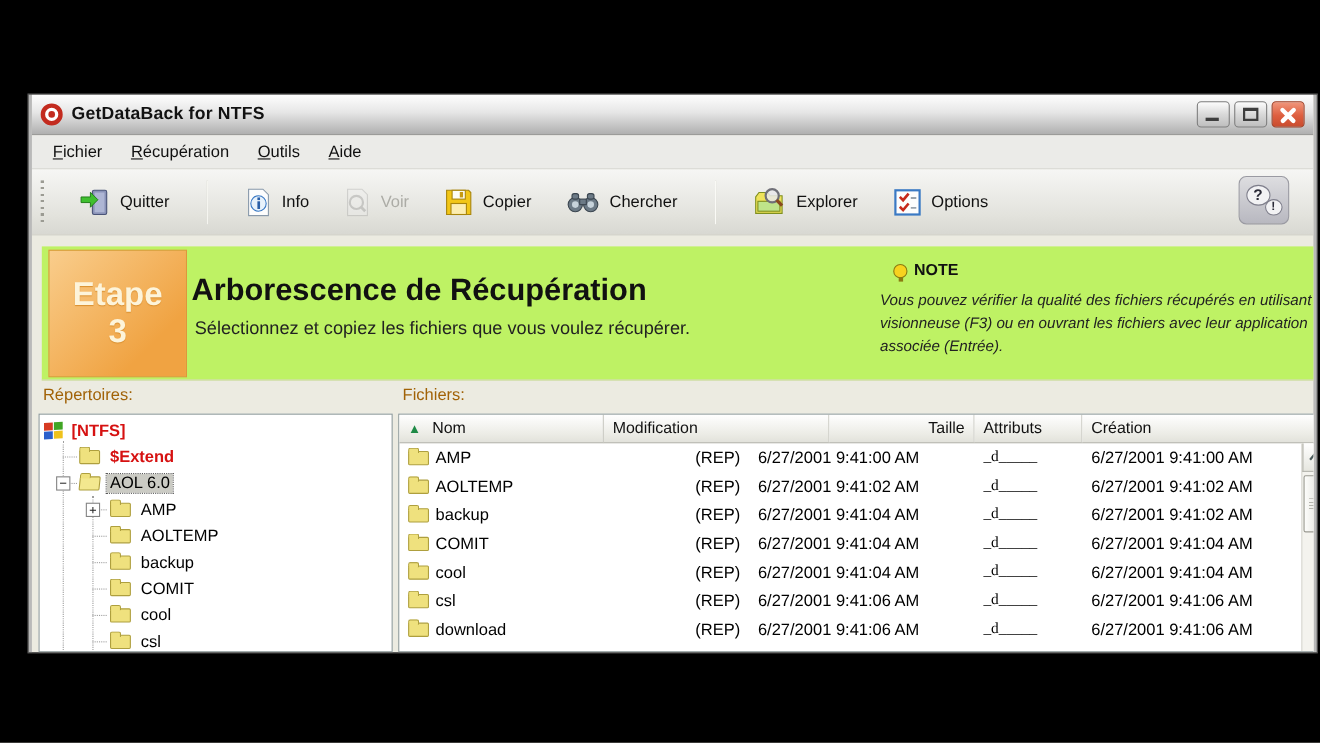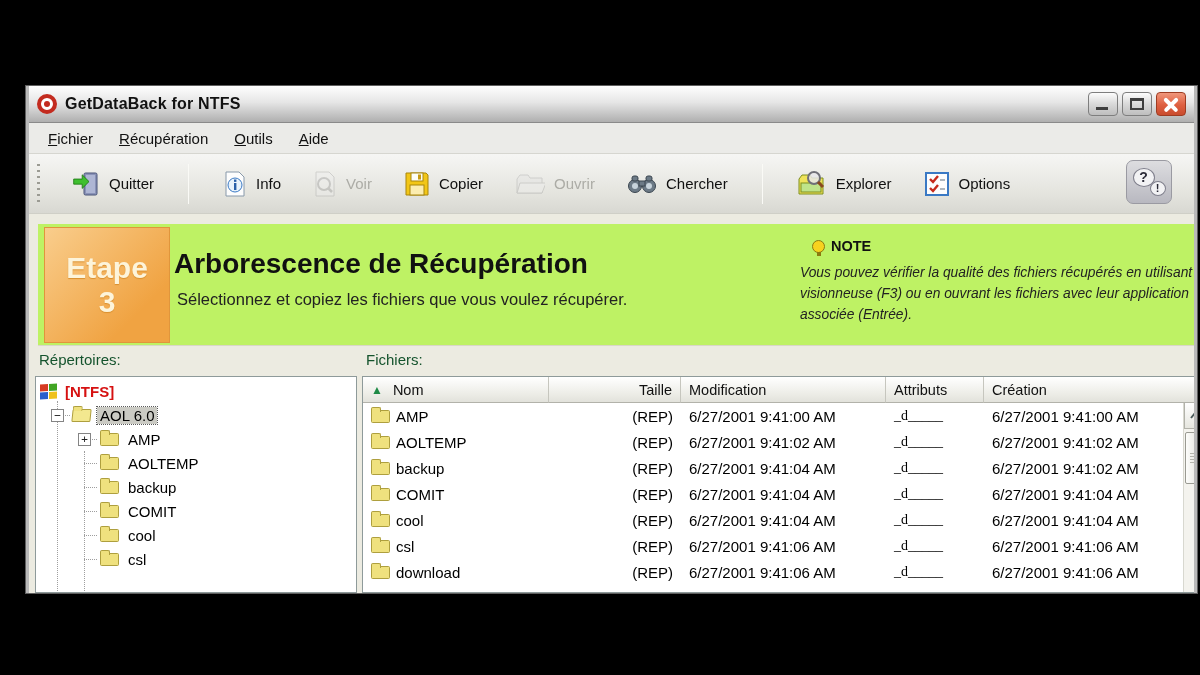--- a/index.html
+++ b/index.html
@@ -68,21 +68,21 @@
   .note-head { position:absolute; left:762px; top:14px; display:flex; align-items:center; gap:6px;padding-left:12px; }
   .bulb { width:13px; height:13px; border-radius:50%; background:#F7D21E; border:1.5px solid #8A7A10;
           position:relative; }
   .bulb::after { content:""; position:absolute; left:3.5px; top:11px; width:4px; height:4px;
                  background:#8A7A10; }
   .note-label { font-size:14.5px; font-weight:bold; color:#111; }
   .note-text { position:absolute; left:762px; top:38px; width:420px; font-size:13.8px;
                line-height:21px; color:#222;font-style:italic; }
 
   
-  .pane-label { position:absolute; top:265px; font-size:15px; color:#14532d; }
+  .pane-label { position:absolute; top:265px; font-size:15px; color:#a16207; }
   .treebox { position:absolute; left:6px; top:290px; width:322px; height:217px; background:#FFF;
              border:1px solid #8E9A9A; overflow:hidden; }
   .tablebox { position:absolute; left:333px; top:290px; width:844px; height:217px; background:#FFF;
               border:1px solid #8E9A9A; overflow:hidden; display:flex; flex-direction:column; }
 
   
   .tree { position:relative; width:100%; height:100%; padding-top:2px; font-size:15px; }
   .vline { position:absolute; width:0; border-left:1px dotted #9E9E9E; }
   .t-row { position:relative; height:24px; display:flex; align-items:center; }
   .t-row .stub { position:absolute; top:12px; height:0; border-top:1px dotted #9E9E9E; }
@@ -192,27 +192,20 @@
     </span>
     <span class="tbtn">
       <svg width="26" height="26" viewBox="0 0 26 26">
         <path d="M2 2 h20 l2 2 v20 h-22 z" fill="#F2C617" stroke="#A8850C"></path>
         <rect x="7" y="2" width="12" height="8" fill="#FDFDF6" stroke="#A8850C"></rect>
         <rect x="14" y="3.5" width="3" height="5" fill="#C79A10"></rect>
         <rect x="6" y="14" width="14" height="10" fill="#FCEDB0" stroke="#A8850C"></rect>
       </svg>
       <span>Copier</span>
     </span>
-    <span class="tbtn disabled">
-      <svg width="30" height="26" viewBox="0 0 30 26">
-        <path d="M2 8 l3 -4 h8 l2 3 h12 v15 h-25 z" fill="#E3E3DD" stroke="#9A9A94"></path>
-        <path d="M5 12 h26 l-4 10 h-25 z" fill="#EFEFE9" stroke="#9A9A94"></path>
-      </svg>
-      <span>Ouvrir</span>
-    </span>
     <span class="tbtn">
       <svg width="30" height="24" viewBox="0 0 30 24">
         <circle cx="8" cy="14" r="6.5" fill="#6C7A86" stroke="#3B4650"></circle>
         <circle cx="22" cy="14" r="6.5" fill="#6C7A86" stroke="#3B4650"></circle>
         <circle cx="8" cy="14" r="3" fill="#C7D3DB"></circle>
         <circle cx="22" cy="14" r="3" fill="#C7D3DB"></circle>
         <rect x="12" y="9" width="6" height="5" fill="#6C7A86" stroke="#3B4650"></rect>
         <rect x="5" y="4" width="6" height="5" rx="2" fill="#6C7A86" stroke="#3B4650"></rect>
         <rect x="19" y="4" width="6" height="5" rx="2" fill="#6C7A86" stroke="#3B4650"></rect>
       </svg>
@@ -270,20 +263,25 @@
         <span class="winlogo">
             <i></i>
             <i></i>
             <i></i>
             <i></i>
           </span>
         <span class="lbl red">[NTFS]</span>
       </div>
       <div class="t-row indent-1">
         <span class="stub s1"></span>
+        <span class="folder"></span>
+        <span class="lbl red">$Extend</span>
+      </div>
+      <div class="t-row indent-1">
+        <span class="stub s1"></span>
         <span class="expander e1">−</span>
         <span class="folder open"></span>
         <span class="lbl selected">AOL 6.0</span>
       </div>
       <div class="t-row indent-2">
         <span class="stub s2"></span>
         <span class="expander e2">+</span>
         <span class="folder"></span>
         <span class="lbl">AMP</span>
       </div>
@@ -314,25 +312,25 @@
       </div>
     </div>
   </div>
 
   <div class="tablebox">
     <div class="thead">
       <span class="th c-nom">
         <span class="sort-arrow">▲</span>
         <span>Nom</span>
       </span>
+      <span class="th c-mod">
+          <span>Modification</span>
+        </span>
       <span class="th c-taille num">
           <span>Taille</span>
-        </span>
-      <span class="th c-mod">
-          <span>Modification</span>
         </span>
       <span class="th c-att">
           <span>Attributs</span>
         </span>
       <span class="th c-cre" style="flex:1">
           <span>Création</span>
         </span>
     </div>
     <div style="display:flex; flex:1; overflow:hidden;">
       <div class="tbody" style="flex:1">

